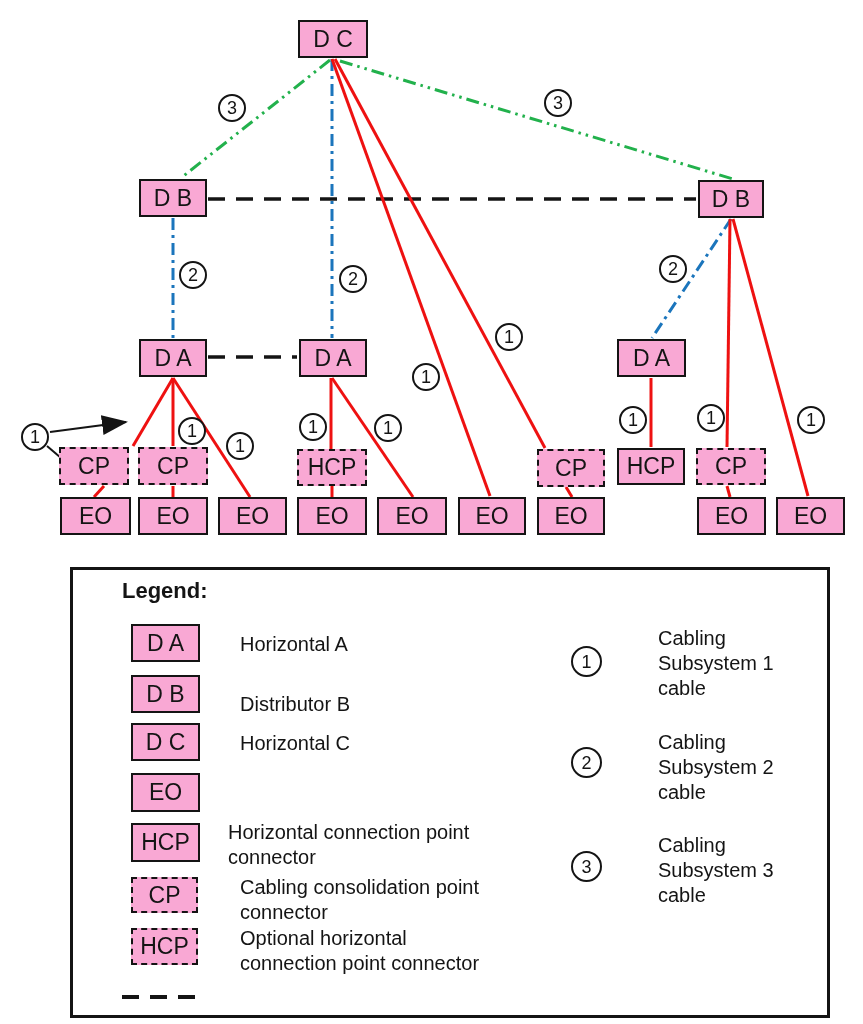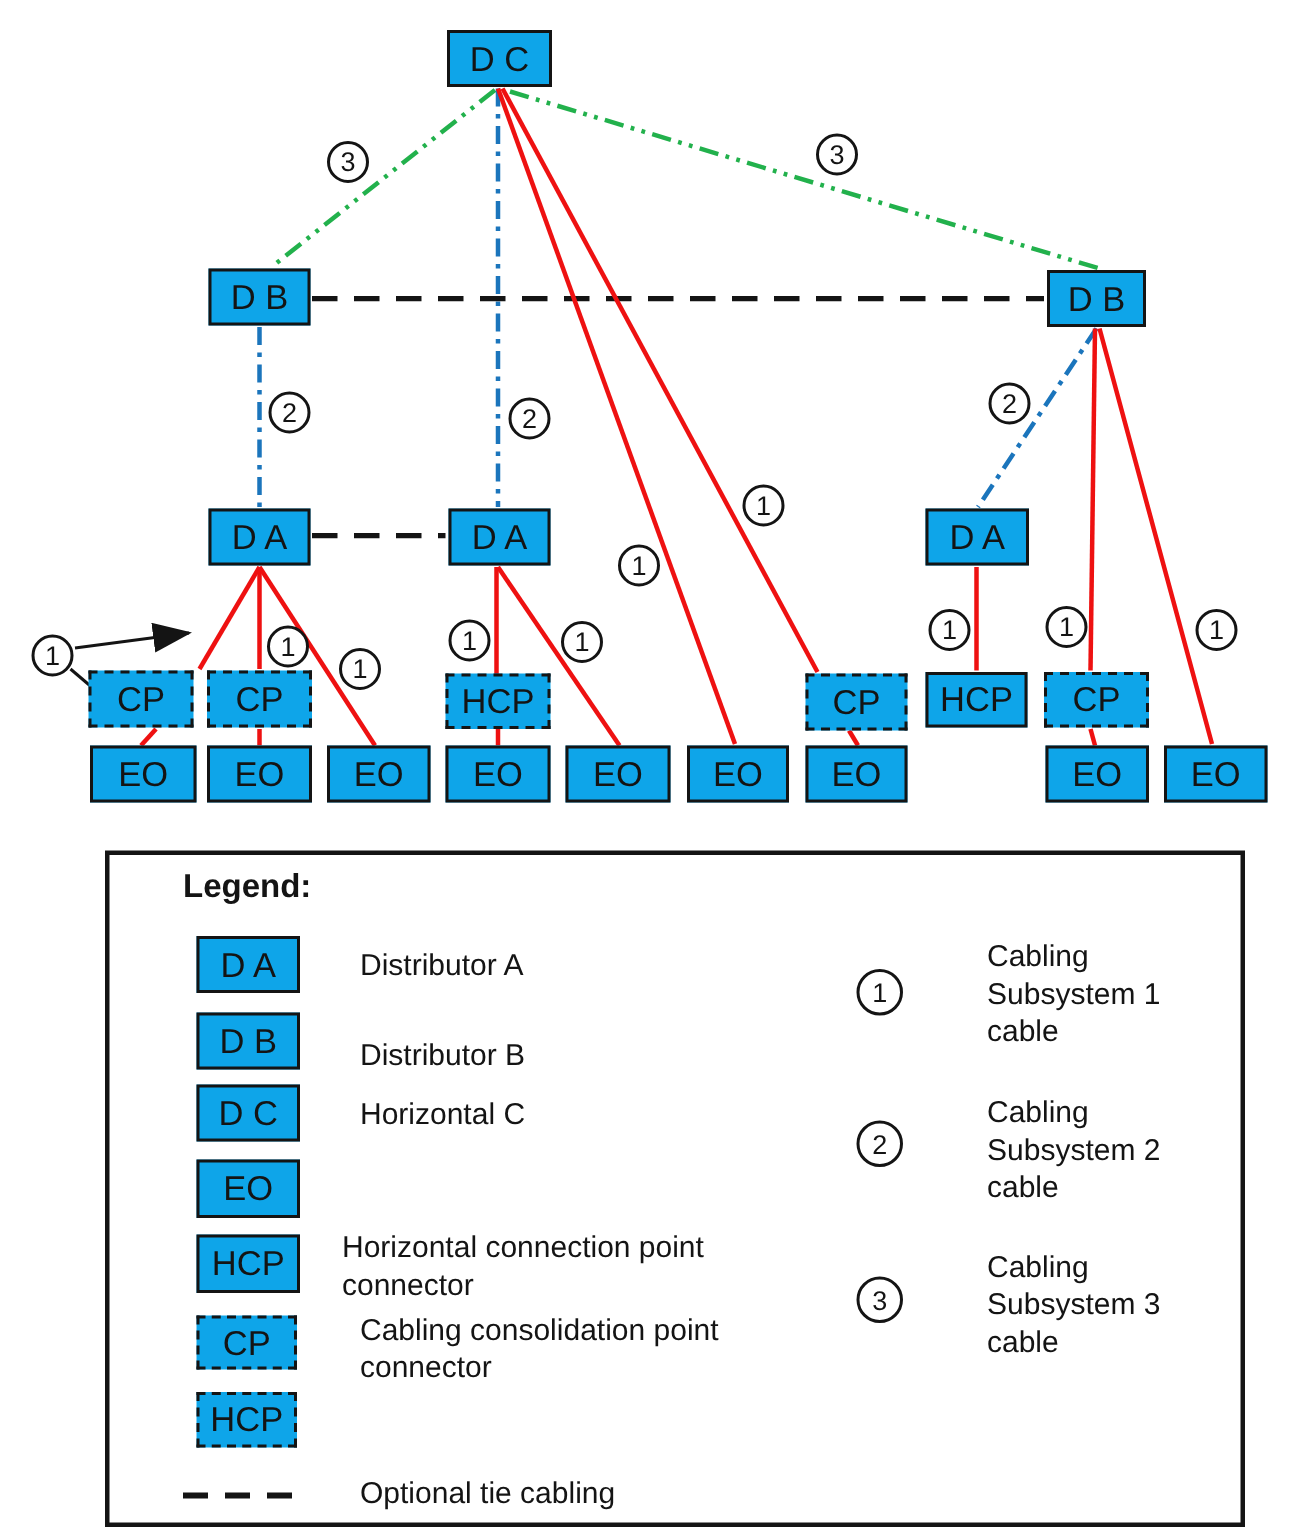--- a/index.html
+++ b/index.html
@@ -15,21 +15,21 @@
   }
   .stage{position:relative;width:863px;height:1024px;background:#fff;overflow:hidden}
   svg.lines{position:absolute;left:0;top:0}
   .l-red{stroke:var(--cable1_red);stroke-width:3;fill:none}
   .l-blue{stroke:var(--cable2_blue);stroke-width:3;fill:none;stroke-dasharray:12 5 3 5}
   .l-green{stroke:var(--cable3_green);stroke-width:3;fill:none;stroke-dasharray:13 5 2.5 5 2.5 5}
   .l-tie{stroke:var(--line_black);stroke-width:3.5;fill:none;stroke-dasharray:17 11}
   .l-arrow{stroke:var(--line_black);stroke-width:2;fill:none}
   .node{
     position:absolute;display:flex;align-items:center;justify-content:center;
-    border:2.5px solid var(--line_black);background:#0ea5e9;font-size:23px;line-height:1;text-align:right;
+    border:2.5px solid var(--line_black);background:#f9a8d4;font-size:23px;line-height:1;text-align:right;
   }
   .node--dashed{border:2.5px dashed var(--line_black)}
   .badge{
     position:absolute;width:28px;height:28px;border:2px solid var(--line_black);
     border-radius:50%;background:#fff;display:flex;align-items:center;justify-content:center;
     font-size:18px;line-height:1;
   }
   .legend-box{position:absolute;left:70px;top:567px;width:760px;height:451px;border:3px solid var(--line_black);background:#fff}
   .legend-title{position:absolute;left:122px;top:578px;font-size:22px;font-weight:bold}
   .desc{position:absolute;font-size:20px;line-height:25px;white-space:pre-line}
@@ -122,42 +122,43 @@
   <div class="badge" style="left:179px;top:261px">2</div>
   <div class="badge" style="left:339px;top:265px">2</div>
   <div class="badge" style="left:659px;top:255px">2</div>
   <div class="badge" style="left:218px;top:94px">3</div>
   <div class="badge" style="left:544px;top:89px">3</div>
 
   <div class="legend-box"></div>
   <div class="legend-title">Legend:</div>
 
   <div class="node" style="left:131px;top:624px;width:69px;height:38px">D A</div>
-  <div class="desc" style="left:240px;top:632px">Distributor A</div>
+  <div class="desc" style="left:240px;top:632px">Horizontal A</div>
 
   <div class="node" style="left:131px;top:675px;width:69px;height:38px">D B</div>
   <div class="desc" style="left:240px;top:692px">Distributor B</div>
 
   <div class="node" style="left:131px;top:723px;width:69px;height:38px">D C</div>
   <div class="desc" style="left:240px;top:731px">Horizontal C</div>
 
   <div class="node" style="left:131px;top:773px;width:69px;height:39px">EO</div>
 
   <div class="node" style="left:131px;top:823px;width:69px;height:39px">HCP</div>
   <div class="desc" style="left:228px;top:820px;width:330px">Horizontal connection point
 connector</div>
 
   <div class="node node--dashed" style="left:131px;top:877px;width:67px;height:36px">CP</div>
   <div class="desc" style="left:240px;top:875px;width:330px">Cabling consolidation point
 connector</div>
 
   <div class="node node--dashed" style="left:131px;top:928px;width:67px;height:37px">HCP</div>
+  <div class="desc" style="left:240px;top:926px;width:340px">Optional horizontal
+connection point connector</div>
 
   <div class="dash-sample"></div>
-  <div class="desc" style="left:240px;top:984px">Optional tie cabling</div>
 
   <div class="legend-circle" style="left:571px;top:646px">1</div>
   <div class="desc" style="left:658px;top:626px;width:145px">Cabling
 Subsystem 1
 cable</div>
 
   <div class="legend-circle" style="left:571px;top:747px">2</div>
   <div class="desc" style="left:658px;top:730px;width:145px">Cabling
 Subsystem 2
 cable</div>

